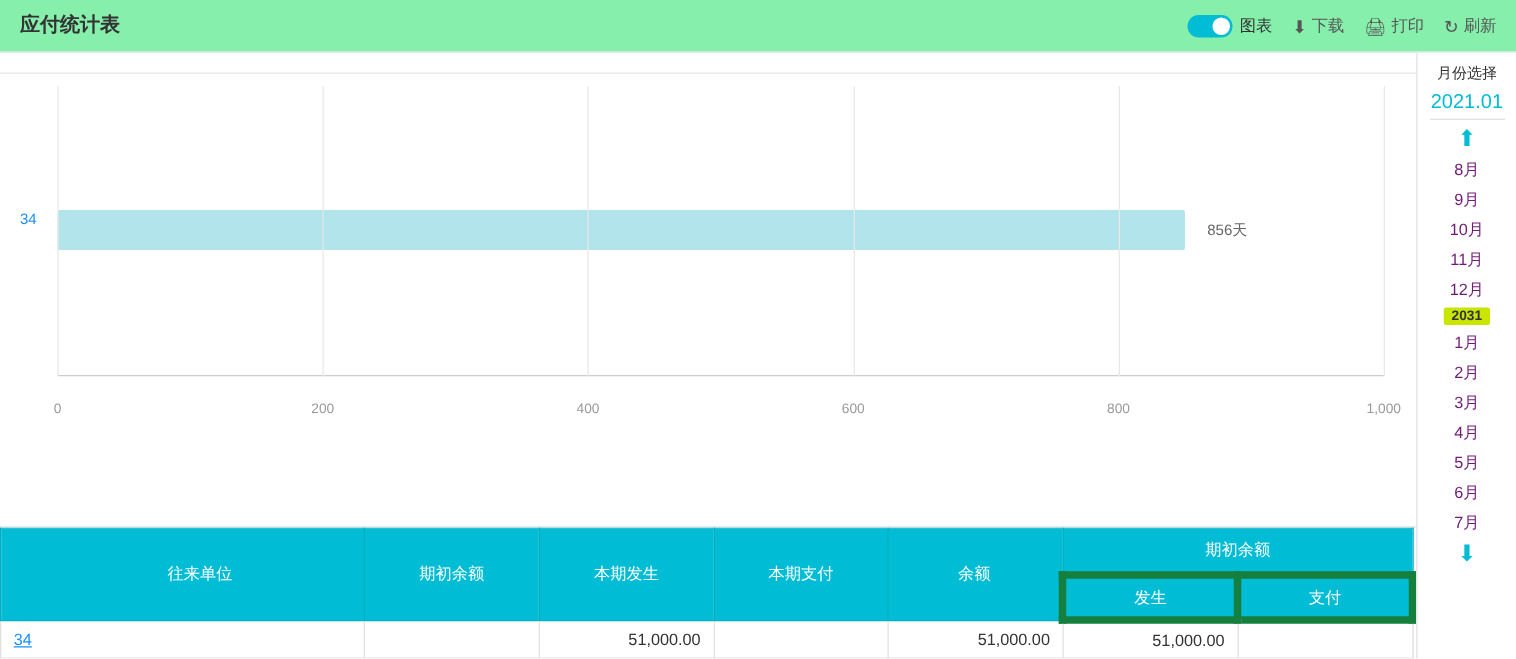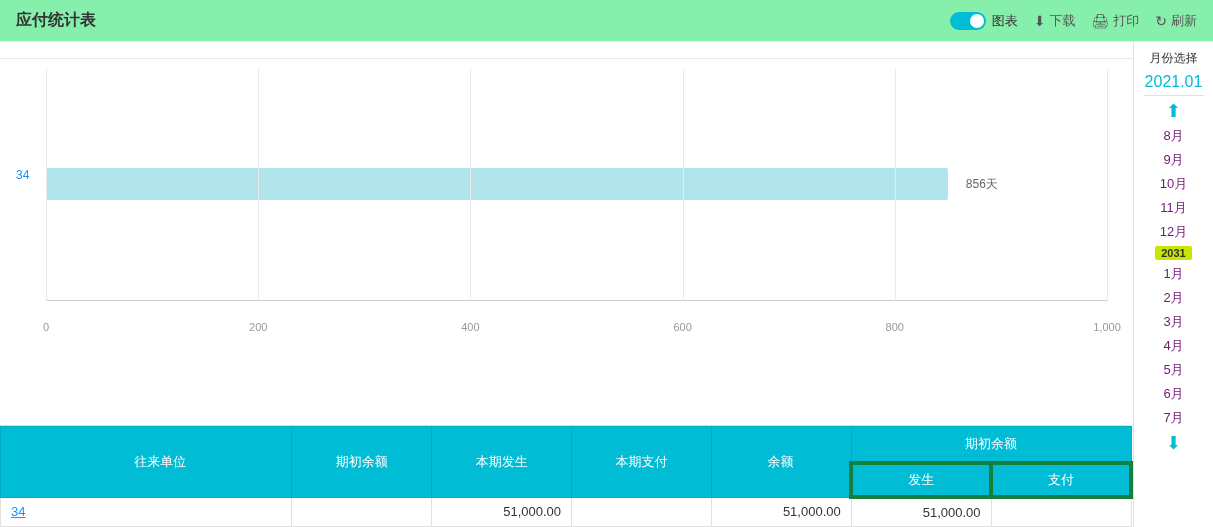--- a/index.html
+++ b/index.html
@@ -38,21 +38,21 @@
 
     
     .bar-container { position: absolute; left: 30px; right: 10px; top: 0; bottom: 30px; }
 
     
     .table-area { overflow-x: auto; border-top: 1px solid #e0e0e0; }
     table { width: 100%; border-collapse: collapse; }
     .table-header-row { background: #00bcd4; color: #fff; }
     .table-header-row th { padding: 8px 10px; text-align: center; font-weight: normal; font-size: 13px; border: 1px solid #00aec2; }
     .table-sub-header { background: #00bcd4; }
-    .table-sub-header th { padding: 6px 10px; font-weight: normal; border: 4px solid #15803d; }
+    .table-sub-header th { padding: 6px 10px; font-weight: normal; border: 6px solid #15803d; }
     .table-data-row td { padding: 6px 10px; text-align: right; border: 1px solid #e0e0e0; font-size: 13px; }
     .table-data-row td:first-child { text-align: left; }
     .text-link { color: #1890ff; cursor: pointer; text-decoration: underline; }
 
     
     .right-sidebar { width: 80px; border-left: 1px solid #e0e0e0; background: #fff; display: flex; flex-direction: column; align-items: center; padding: 4px 0; overflow: hidden; }
     .sidebar-label { font-size: 12px; color: #333; padding: 4px 0; text-align: center; }
     .sidebar-date { font-size: 16px; color: #00bcd4; padding: 2px 0; text-align: right; cursor: pointer; }
     .sidebar-month { font-size: 13px; color: #701a75; padding: 3px 0; text-align: center; cursor: pointer; }
     .sidebar-year-badge { background: #c8e600; color: #333; font-size: 11px; font-weight: bold; padding: 1px 6px; border-radius: 2px; margin: 2px 0; }

